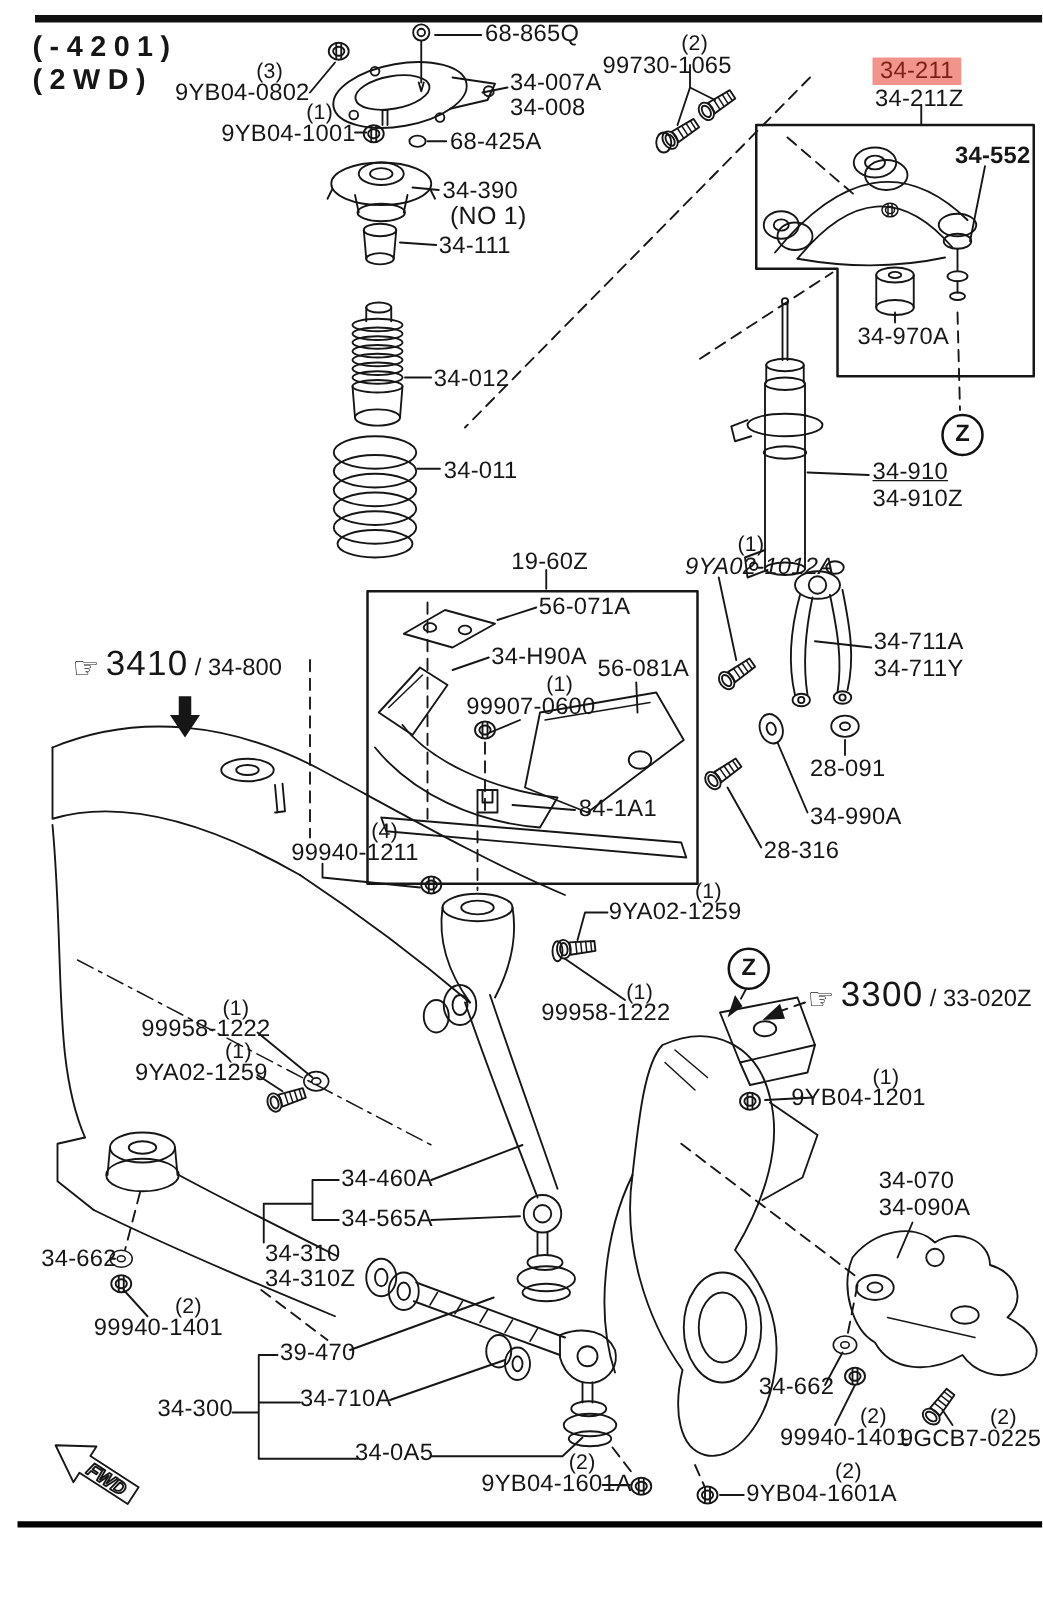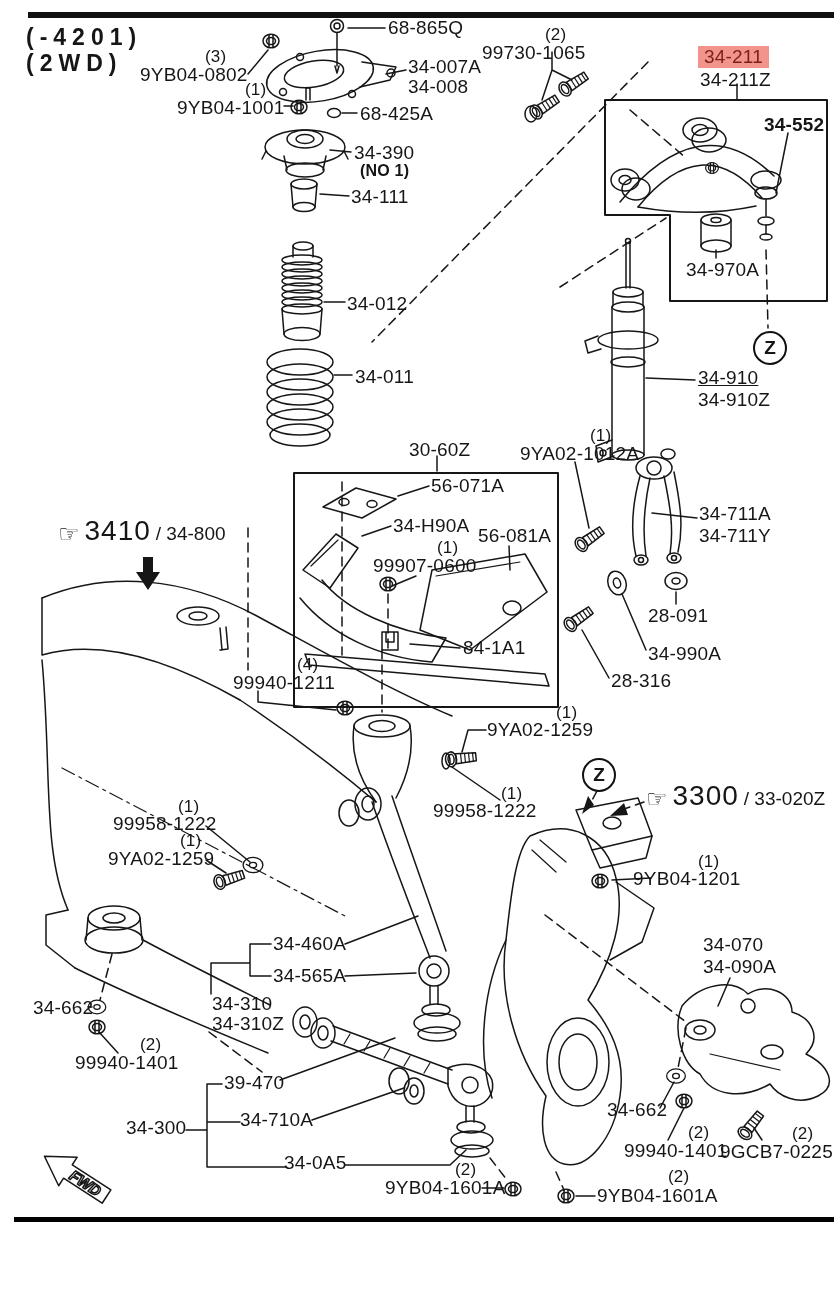--- a/index.html
+++ b/index.html
@@ -358,34 +358,34 @@
   <div id="labels">
       <div class="plabel" style="left: 388px; top: 8px;">68-865Q</div>
       <div class="plabel" style="left: 140px; top: 55px;">9YB04-0802</div>
       <div class="plabel qty" style="left: 205px; top: 38px;">(3)</div>
       <div class="plabel" style="left: 408px; top: 47px;">34-007A</div>
       <div class="plabel" style="left: 408px; top: 67px;">34-008</div>
       <div class="plabel" style="left: 177px; top: 88px;">9YB04-1001</div>
       <div class="plabel qty" style="left: 245px; top: 71px;">(1)</div>
       <div class="plabel" style="left: 360px; top: 94px;">68-425A</div>
       <div class="plabel" style="left: 354px; top: 133px;">34-390</div>
-      <div class="plabel" style="left: 360px; top: 153px; font-size: 16px; font-weight: bold;">(NO 1)</div>
+      <div class="plabel" style="left: 360px; top: 153px; font-size: 20px;">(NO 1)</div>
       <div class="plabel" style="left: 351px; top: 177px;">34-111</div>
       <div class="plabel" style="left: 482px; top: 33px;">99730-1065</div>
       <div class="plabel qty" style="left: 545px; top: 16px;">(2)</div>
       <div class="plabel hl" style="left: 698px; top: 36px;">34-211</div>
       <div class="plabel" style="left: 700px; top: 60px;">34-211Z</div>
       <div class="plabel" style="left: 764px; top: 105px; font-weight: bold;">34-552</div>
       <div class="plabel" style="left: 686px; top: 250px;">34-970A</div>
       <div class="plabel" style="left: 698px; top: 358px; text-decoration: underline;">34-910</div>
       <div class="plabel" style="left: 698px; top: 380px;">34-910Z</div>
       <div class="plabel" style="left: 347px; top: 284px;">34-012</div>
       <div class="plabel" style="left: 355px; top: 357px;">34-011</div>
-      <div class="plabel" style="left: 409px; top: 430px;">30-60Z</div>
-      <div class="plabel" style="left: 520px; top: 434px;">9YA02-1012A</div>
+      <div class="plabel" style="left: 409px; top: 430px;">19-60Z</div>
+      <div class="plabel" style="left: 548px; top: 434px; font-style: italic;">9YA02-1012A</div>
       <div class="plabel qty" style="left: 590px; top: 417px;">(1)</div>
       <div class="plabel" style="left: 431px; top: 466px;">56-071A</div>
       <div class="plabel" style="left: 393px; top: 506px;">34-H90A</div>
       <div class="plabel" style="left: 478px; top: 516px;">56-081A</div>
       <div class="plabel" style="left: 373px; top: 546px;">99907-0600</div>
       <div class="plabel qty" style="left: 437px; top: 529px;">(1)</div>
       <div class="plabel" style="left: 463px; top: 628px;">84-1A1</div>
       <div class="plabel" style="left: 233px; top: 663px;">99940-1211</div>
       <div class="plabel qty" style="left: 297px; top: 646px;">(4)</div>
       <div class="plabel" style="left: 699px; top: 494px;">34-711A</div>

